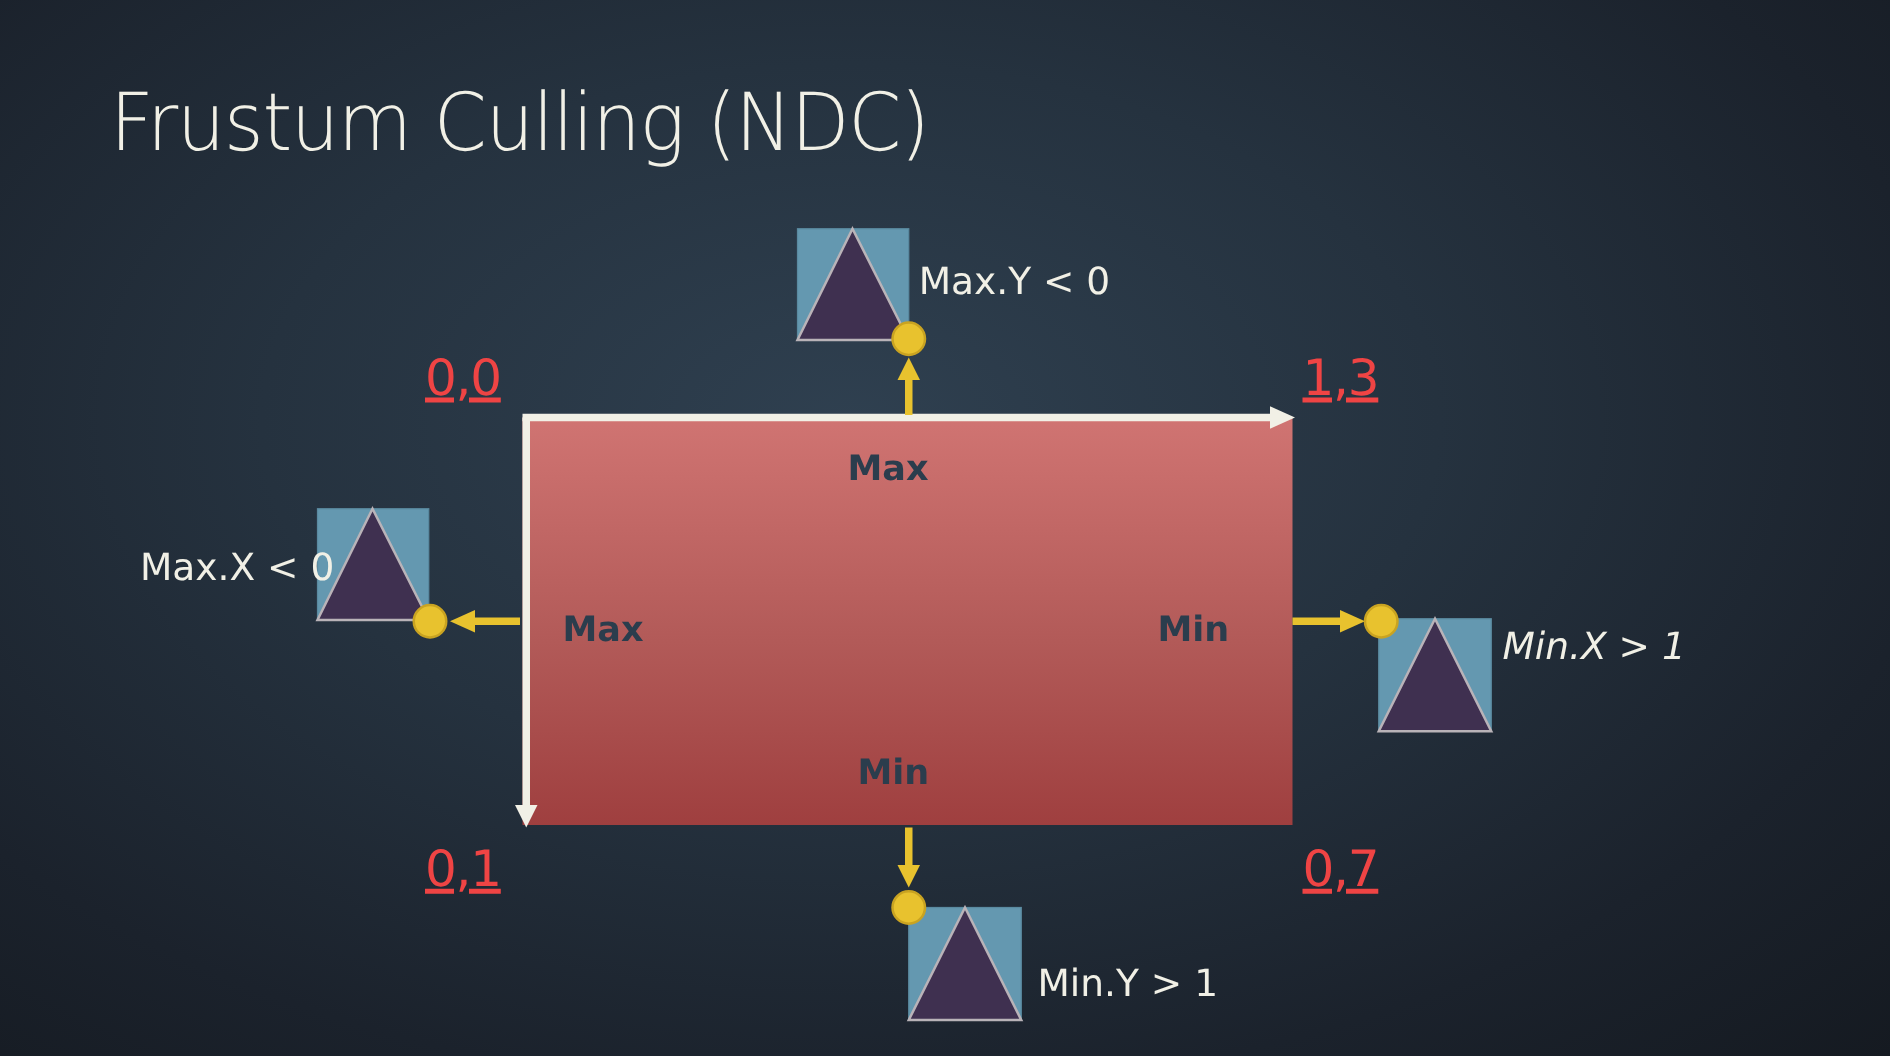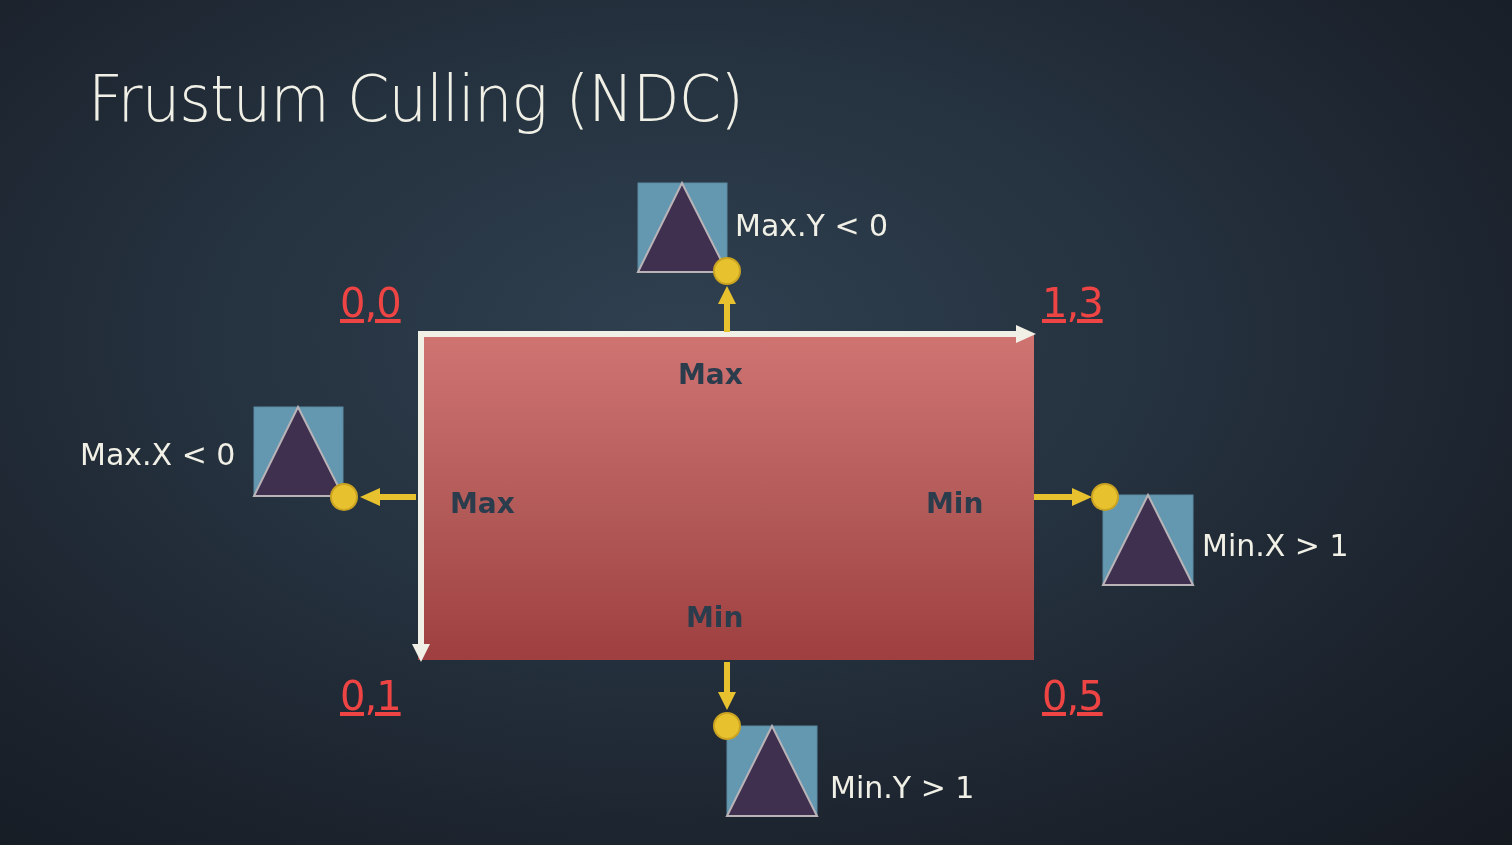--- a/index.html
+++ b/index.html
@@ -33,21 +33,21 @@
   svg.overlay { position: absolute; left: 0; top: 0; }
 </style>
 </head>
 <body>
 
 <div class="title">Frustum Culling (NDC)</div>
 
 <div class="corner" style="left:340px; top:280px;">0,0</div>
 <div class="corner" style="left:1042px; top:280px;">1,3</div>
 <div class="corner" style="left:340px; top:673px;">0,1</div>
-<div class="corner" style="left:1042px; top:673px;">0,5</div>
+<div class="corner" style="left:1042px; top:673px;">0,7</div>
 
 <div class="rect"></div>
 
 <div class="rlabel" style="left:678px; top:358px;">Max</div>
 <div class="rlabel" style="left:450px; top:487px;">Max</div>
 <div class="rlabel" style="left:926px; top:487px;">Min</div>
 <div class="rlabel" style="left:686px; top:601px;">Min</div>
 
 <svg class="overlay" width="1512" height="845" viewBox="0 0 1512 845">
 
@@ -95,15 +95,15 @@
     <polygon points="772,726 727,816 817,816" fill="#3f3050" stroke="#b9b3b8" stroke-width="2"></polygon>
   </g>
   <g>
     <line x1="727" y1="662" x2="727" y2="694" stroke="#e8c22e" stroke-width="6"></line>
     <polygon points="718,692 727,710 736,692" fill="#e8c22e"></polygon>
   </g>
   <circle cx="727" cy="726" r="13" fill="#e8c22e" stroke="#c9a321" stroke-width="2"></circle>
 </svg>
 
 <div class="cond" style="left:735px; top:208px;">Max.Y &lt; 0</div>
-<div class="cond" style="left:80px; top:437px;">Max.X &lt; 0</div>
-<div class="cond" style="left:1202px; top:528px;">Min.X &gt; 1</div>
+<div class="cond" style="left:112px; top:437px;">Max.X &lt; 0</div>
+<div class="cond" style="left:1202px; top:500px;font-style:italic;">Min.X &gt; 1</div>
 <div class="cond" style="left:830px; top:770px;">Min.Y &gt; 1</div>
 
 </body></html>

